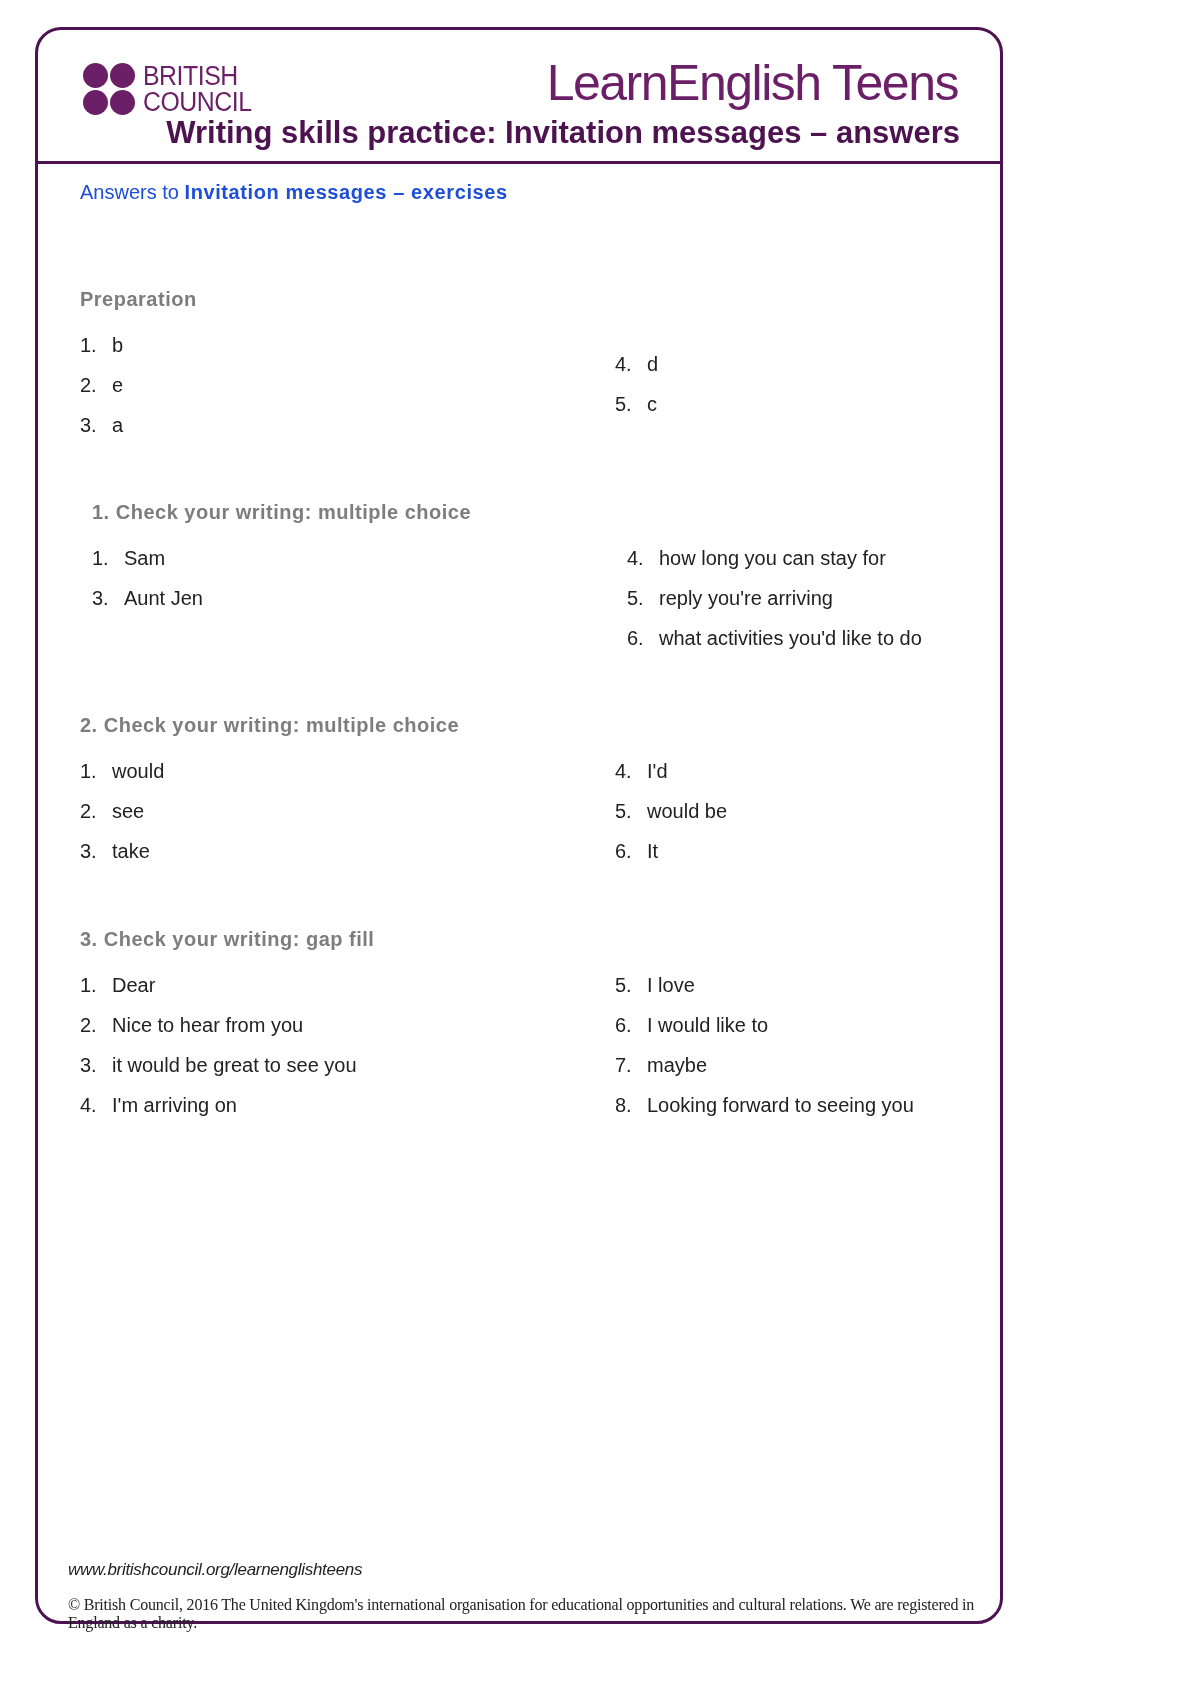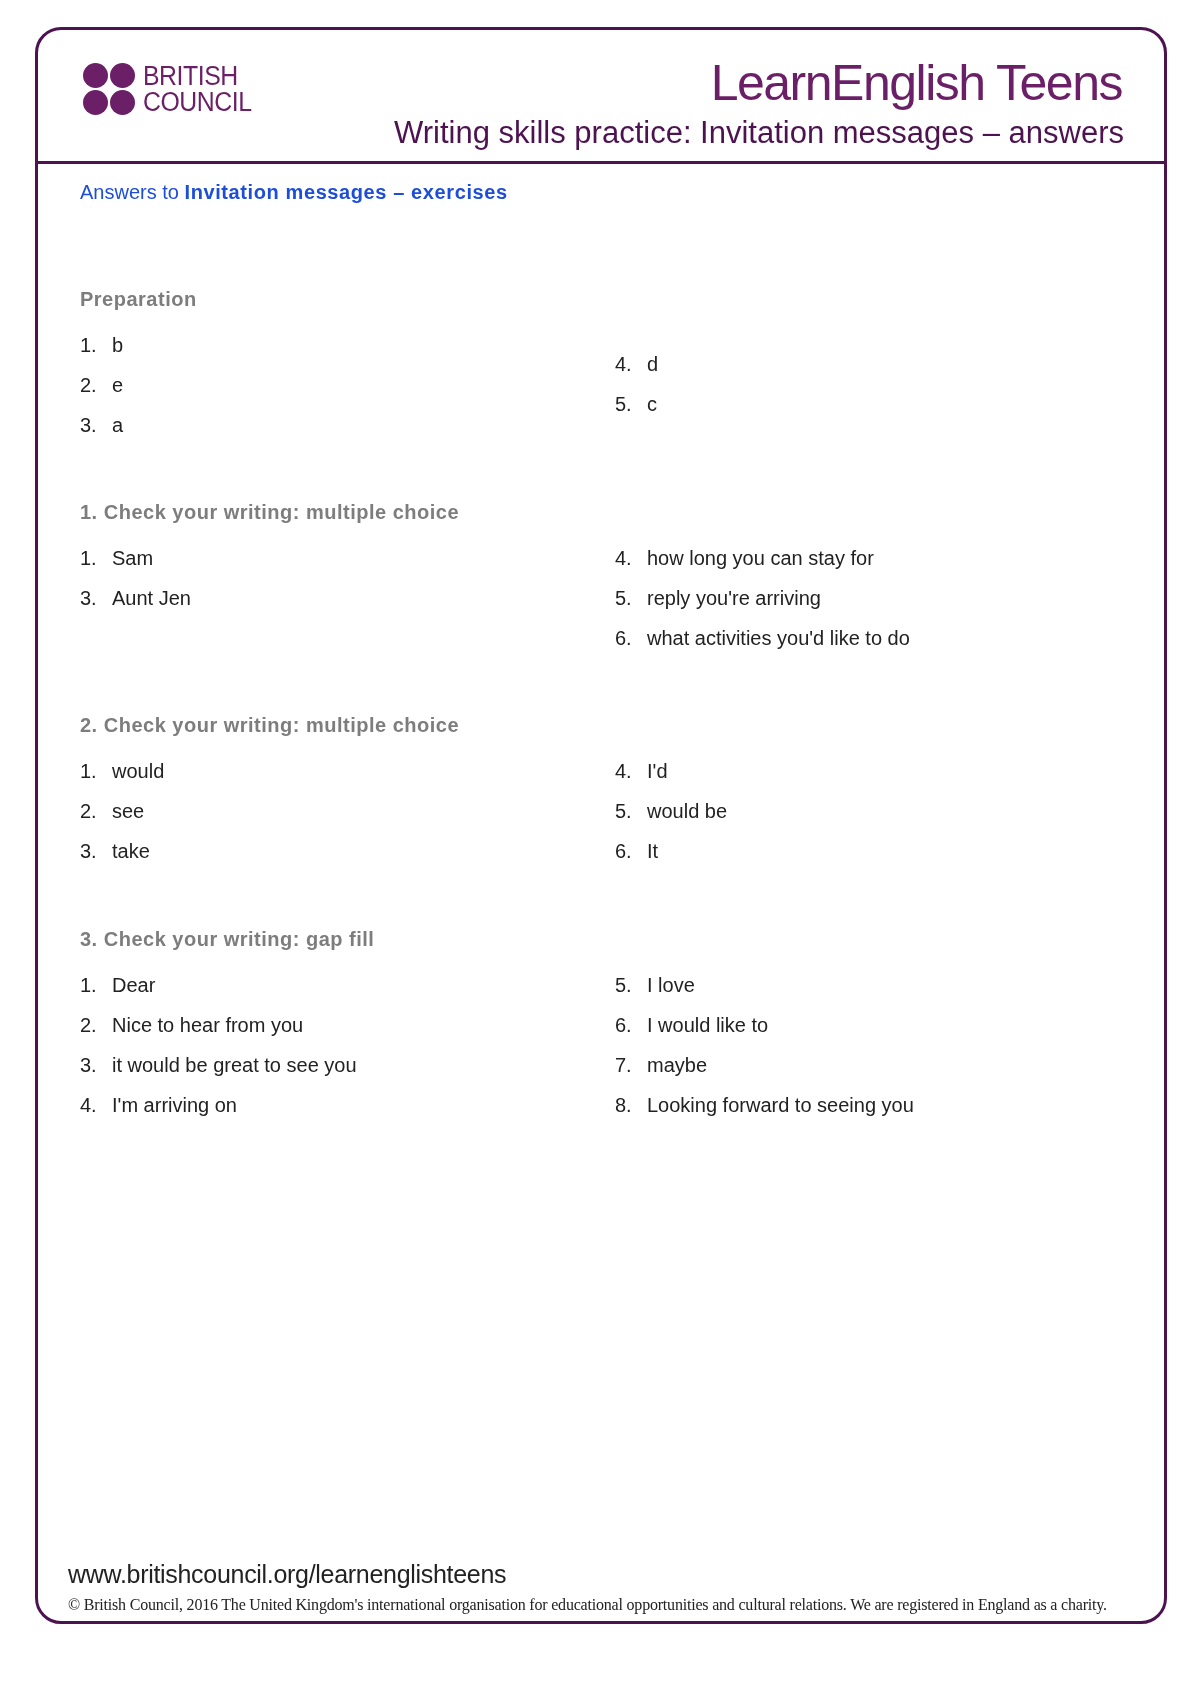--- a/index.html
+++ b/index.html
@@ -1,40 +1,40 @@
 <!DOCTYPE html>
 <html><head>
 <meta charset="utf-8">
 <style>
   html, body { margin: 0; padding: 0; background: #ffffff; }
   body { width: 1200px; height: 1696px; position: relative; font-family: "Liberation Sans", sans-serif; color: #222; }
   .frame {
-    position: absolute; left: 35px; top: 27px; width: 1132px; height: 1597px;
+    position: absolute; left: 35px; top: 27px; width: 968px; height: 1597px;
     border: 3px solid #4d1351; border-radius: 26px; box-sizing: border-box;
   }
   .header-rule { position: absolute; left: 0; right: 0; top: 131px; border-top: 3px solid #4d1351; }
   .bc-logo { position: absolute; left: 45px; top: 33px; display: flex; align-items: center; }
   .dots { display: grid; grid-template-columns: 25px 25px; grid-gap: 2px; margin-right: 8px; }
   .dot { width: 25px; height: 25px; border-radius: 50%; background: #6a1f66; }
   .bc-text { color: #6a1f66; font-family: "Liberation Sans", sans-serif; font-size: 27px; line-height: 26px; letter-spacing: -0.5px; transform: scaleX(0.92); transform-origin: left; }
   .le-logo { position: absolute; right: 42px; top: 24px; font-size: 50px; color: #6a1f66; letter-spacing: -1.5px; }
   .le-logo .light { font-weight: normal; }
   .le-logo .bold { font-weight: normal; }
-  .doc-title { position: absolute; right: 40px; top: 85px; font-size: 31px; font-weight: normal; color: #4d1351; }
+  .doc-title { position: absolute; right: 40px; top: 85px; font-size: 31px; font-weight: bold; color: #4d1351; }
   .intro { position: absolute; left: 42px; top: 151px; font-size: 20px; color: #1d4ed8; }
   .intro b { font-weight: bold; letter-spacing: 0.6px; }
   .section { position: absolute; left: 42px; width: 1050px; }
   .section-heading { font-size: 20px; font-weight: bold; color: #7d7d7d; letter-spacing: 0.5px; margin: 0 0 22px 0; }
   .cols { position: relative; }
   .col { position: absolute; top: 0; }
   .col.left { left: 0; }
   .col.right { left: 535px; }
   .item { font-size: 20px; color: #222; height: 40px; line-height: 24px; white-space: nowrap; }
   .item .num { display: inline-block; width: 32px; }
-  .footer-url { position: absolute; left: 30px; top: 1530px; font-size: 25px; color: #222; letter-spacing: -0.3px; }
+  .footer-url { position: absolute; left: 30px; top: 1530px; font-size: 17px; color: #222; letter-spacing: -0.3px; font-style: italic; }
   .footer-copy { position: absolute; left: 30px; top: 1566px; font-size: 16px; color: #222; letter-spacing: -0.2px; font-family: Liberation Serif, serif; }
 </style>
 </head>
 <body>
 
 <div class="frame">
   <div class="bc-logo">
     <div class="dots">
       <span class="dot"></span>
         <span class="dot"></span>
@@ -63,21 +63,21 @@
         <div class="item"><span class="num">2.</span><span>e</span></div>
         <div class="item"><span class="num">3.</span><span>a</span></div>
       </div>
       <div class="col right" style="top:19px;">
         <div class="item"><span class="num">4.</span><span>d</span></div>
         <div class="item"><span class="num">5.</span><span>c</span></div>
       </div>
     </div>
   </div>
 
-  <div class="section" style="top:471px;">
+  <div class="section" style="top:471px;margin-left:12px;">
     <div class="section-heading">1. Check your writing: multiple choice</div>
     <div class="cols">
       <div class="col left">
         <div class="item"><span class="num">1.</span><span>Sam</span></div>
         <div class="item"><span class="num">3.</span><span>Aunt Jen</span></div>
       </div>
       <div class="col right">
         <div class="item"><span class="num">4.</span><span>how long you can stay for</span></div>
         <div class="item"><span class="num">5.</span><span>reply you're arriving</span></div>
         <div class="item"><span class="num">6.</span><span>what activities you'd like to do</span></div>

